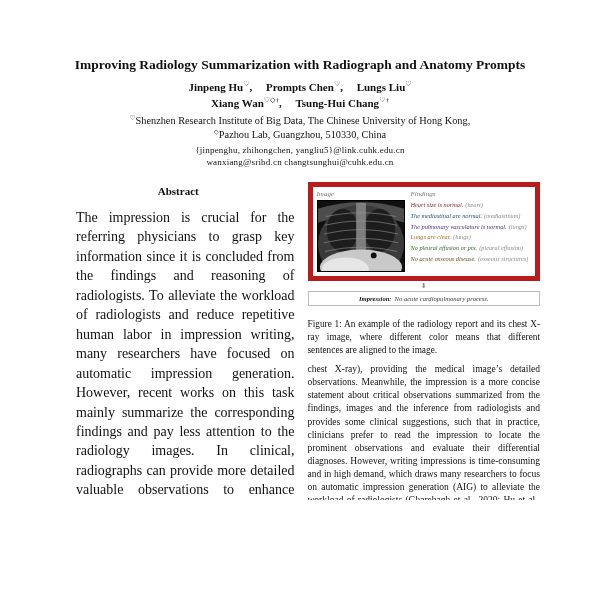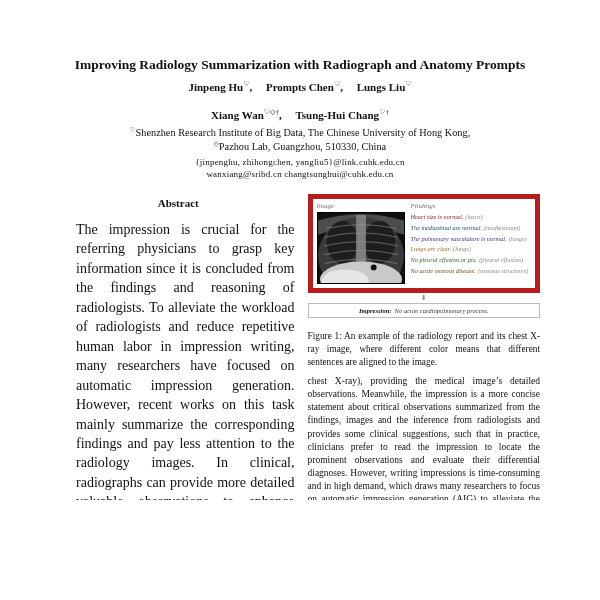--- a/index.html
+++ b/index.html
@@ -134,21 +134,21 @@
 
 <div class="page">
 
   <h1 class="title">Improving Radiology Summarization with Radiograph and Anatomy Prompts</h1>
 
   <div class="authors">
     <span class="author"><span>Jinpeng Hu</span><sup>♡</sup><span>,</span></span>
     <span class="author"><span>Prompts Chen</span><sup>♡</sup><span>,</span></span>
     <span class="author"><span>Lungs Liu</span><sup>♡</sup><span></span></span>
   </div>
-  <div class="authors" style="margin-top:13px;font-family:Liberation Serif, serif;">
+  <div class="authors" style="margin-top:1px;font-family:Liberation Serif, serif;">
     <span class="author"><span>Xiang Wan</span><sup>♡◇†</sup><span>,</span></span>
     <span class="author"><span>Tsung-Hui Chang</span><sup>♡†</sup><span></span></span>
   </div>
 
   <div class="affiliations">
     <div><sup>♡</sup><span>Shenzhen Research Institute of Big Data, The Chinese University of Hong Kong,</span></div>
     <div><sup>◇</sup><span>Pazhou Lab, Guangzhou, 510330, China</span></div>
   </div>
 
   <div class="emails">

